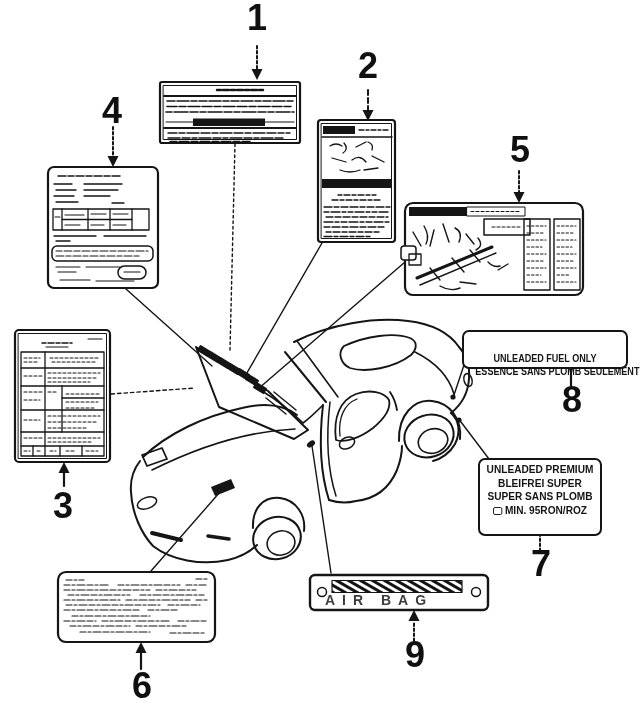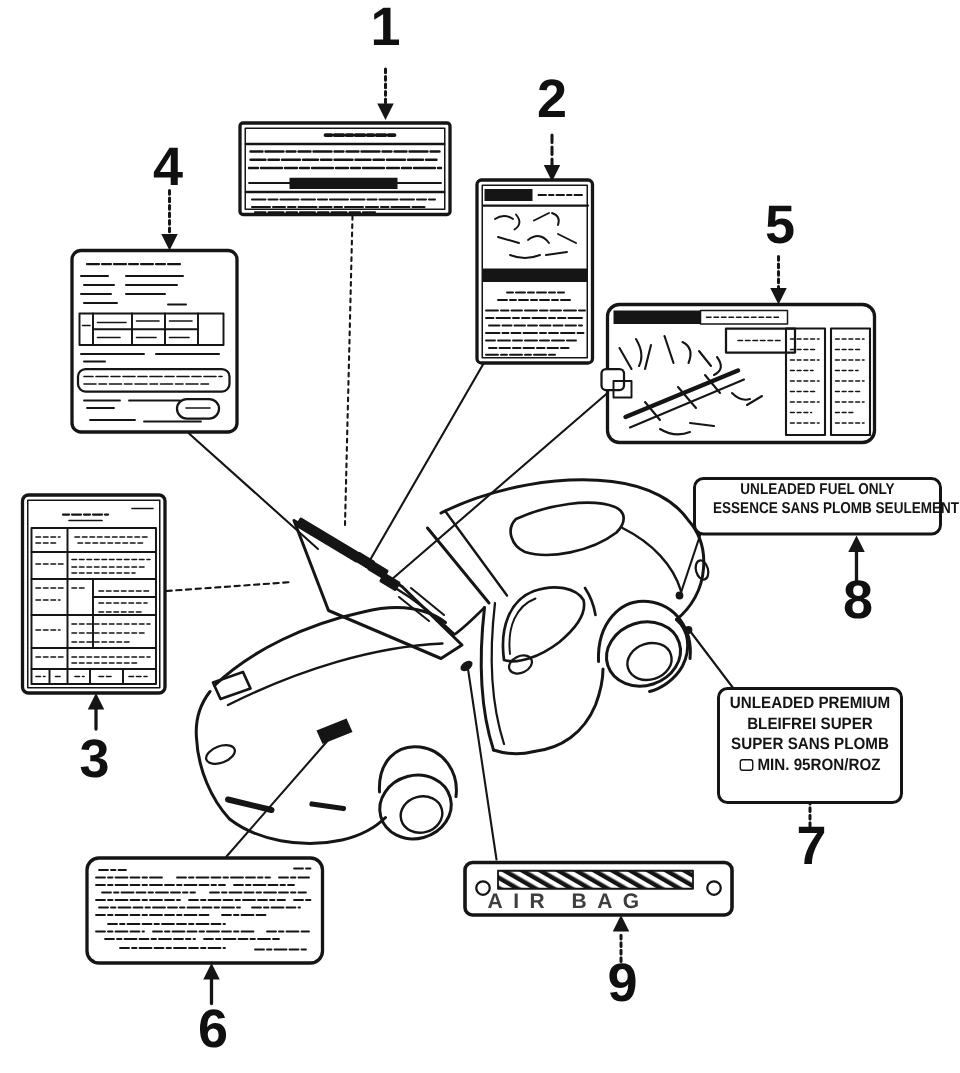--- a/index.html
+++ b/index.html
@@ -4,21 +4,21 @@
 <style>
   html,body{margin:0;padding:0;background:#fff;}
   .stage{position:relative;width:640px;height:715px;background:#ffffff;overflow:hidden;
          font-family:"Liberation Sans","DejaVu Sans",sans-serif;}
   .stage svg{position:absolute;left:0;top:0;}
   .callout{position:absolute;width:44px;margin-left:-22px;text-align:center;
            font-weight:700;font-size:36px;line-height:1;color:#101010;
            font-family:"Liberation Sans","DejaVu Sans",sans-serif;}
   .textlabel{position:absolute;box-sizing:border-box;background:#fff;border:2.5px solid #141414;
              color:#141414;text-align:center;white-space:nowrap;}
-  .lbl8{left:462px;top:318px;width:166px;height:39px;border-radius:7px;padding-top:0;
+  .lbl8{left:462px;top:330px;width:166px;height:39px;border-radius:7px;padding-top:20px;
         font-weight:700;font-size:10.5px;line-height:13px;}
   .lbl8 .inner{transform:scaleX(0.86);transform-origin:50% 50%;}
   .lbl7{left:478px;top:458px;width:124px;height:78px;border-radius:7px;padding-top:3px;
         font-weight:700;font-size:11px;line-height:13.5px;}
   .lbl7 .inner{transform:scaleX(0.92);transform-origin:50% 50%;}
   .airbag-text{position:absolute;left:318px;top:592px;width:166px;text-align:left;
                font-weight:700;font-size:14px;letter-spacing:7px;padding-left:7px;
                box-sizing:border-box;color:#3d3d3d;}
   .pump-icon{display:inline-block;width:8px;height:6px;border:1.5px solid #141414;
              border-radius:2px;margin-right:3px;vertical-align:-1px;}

